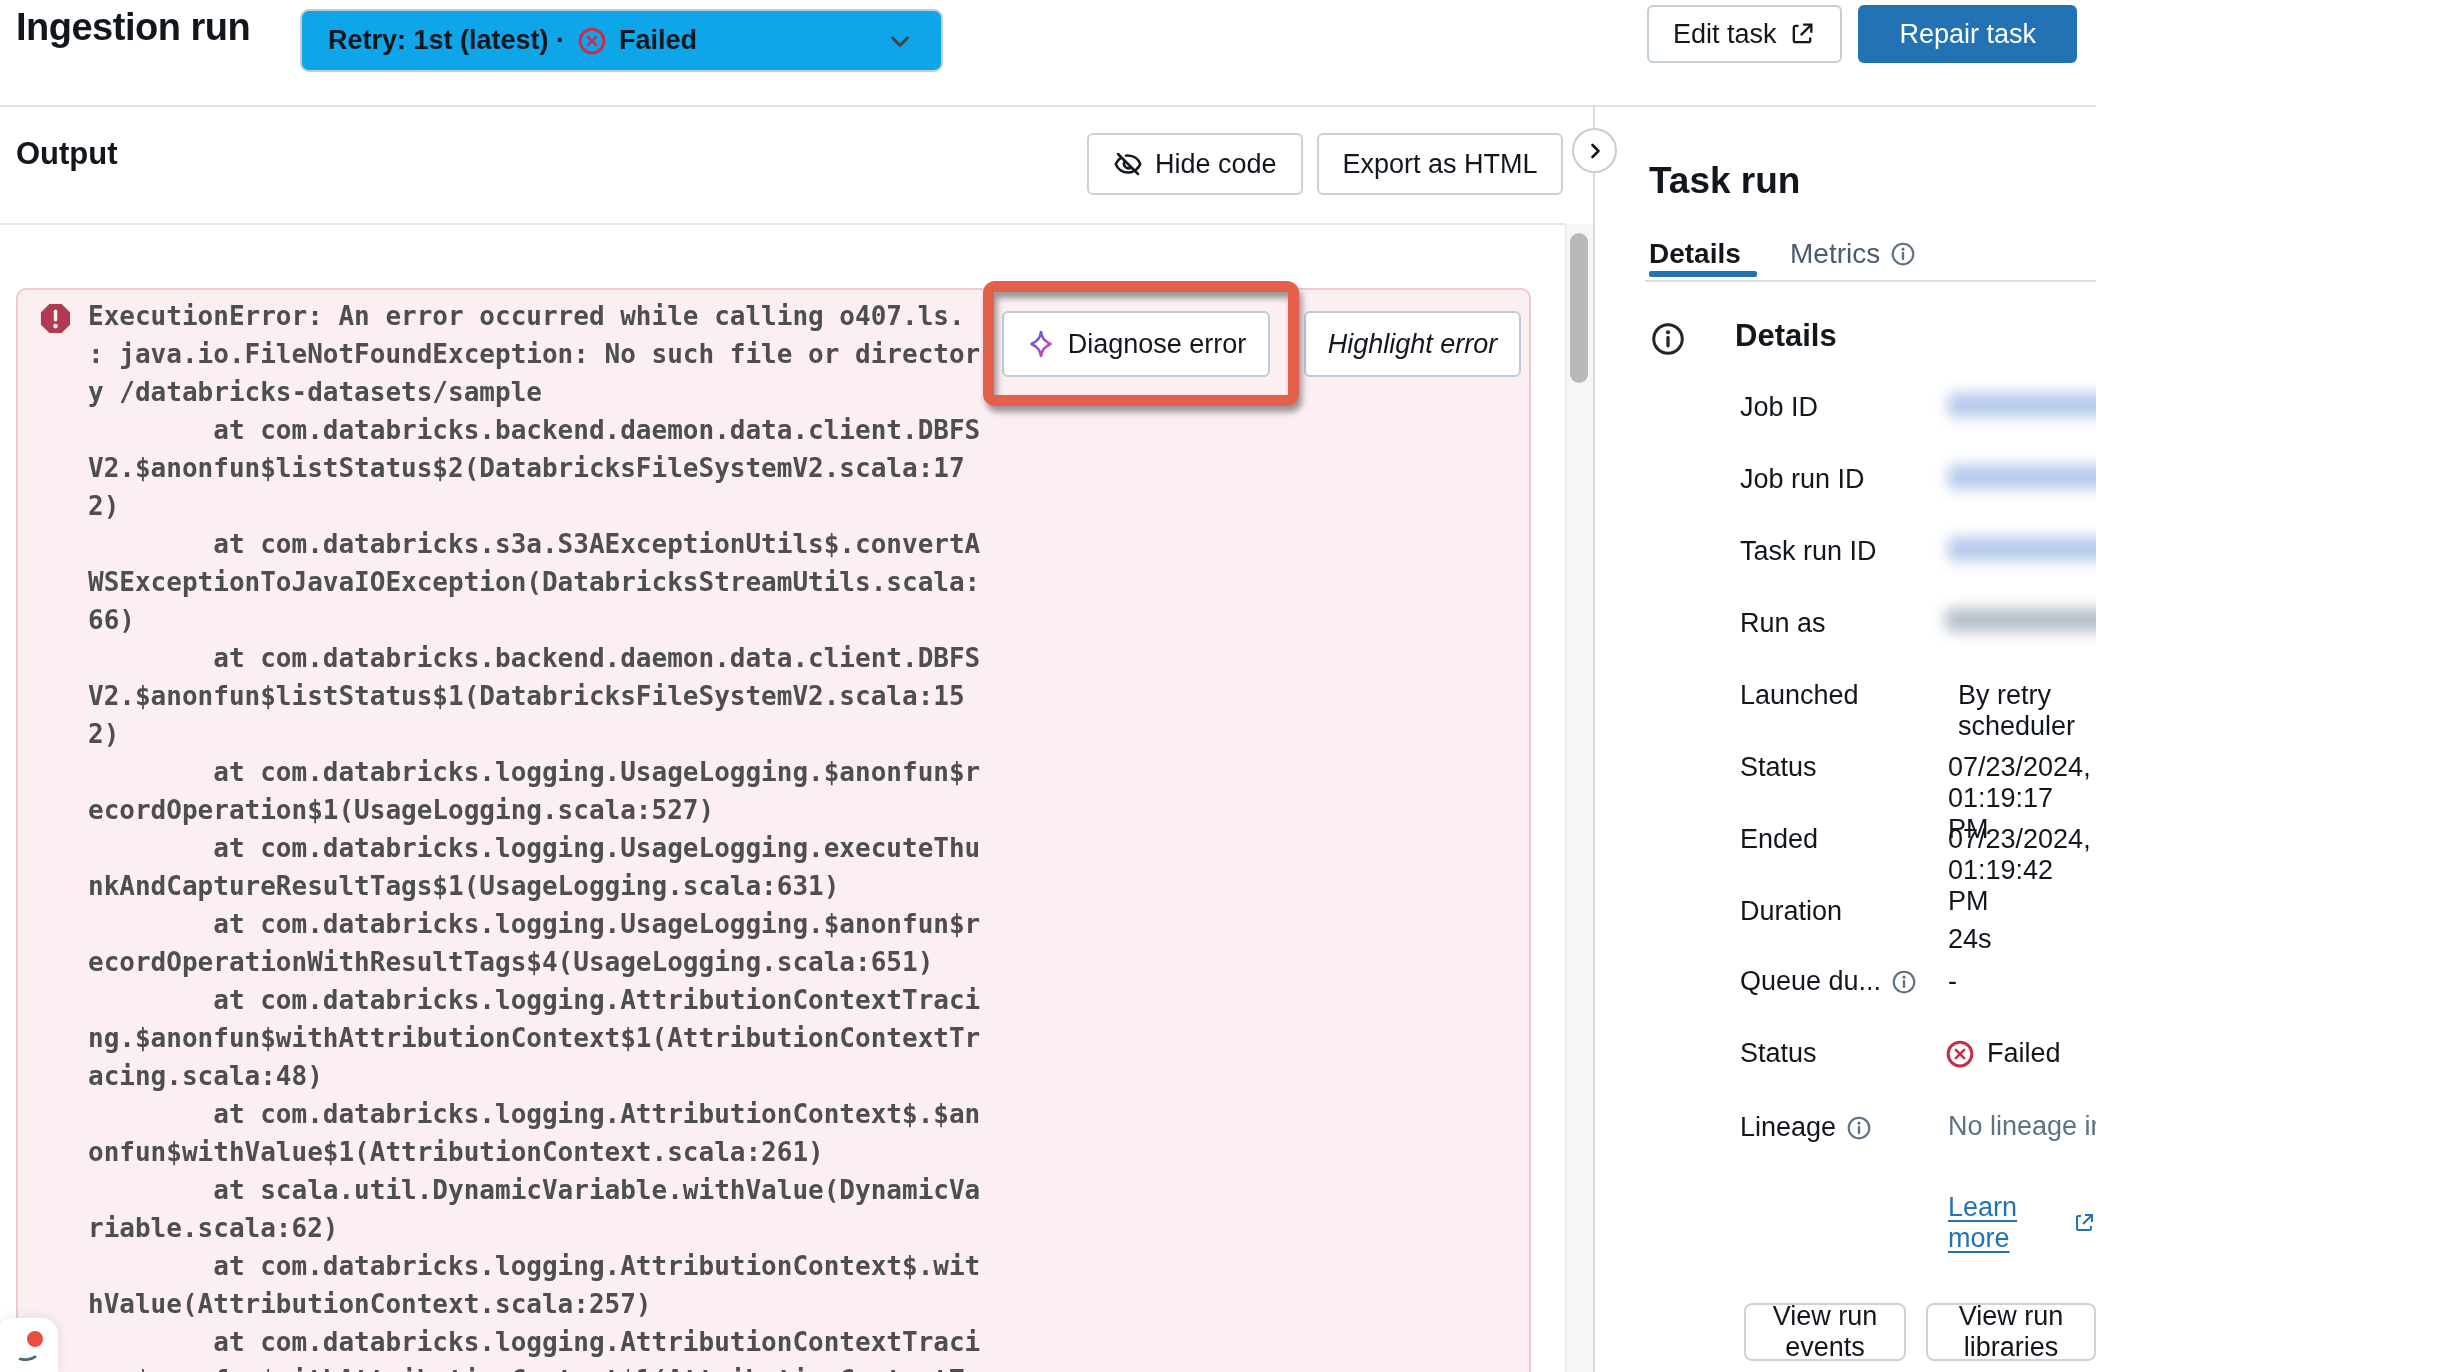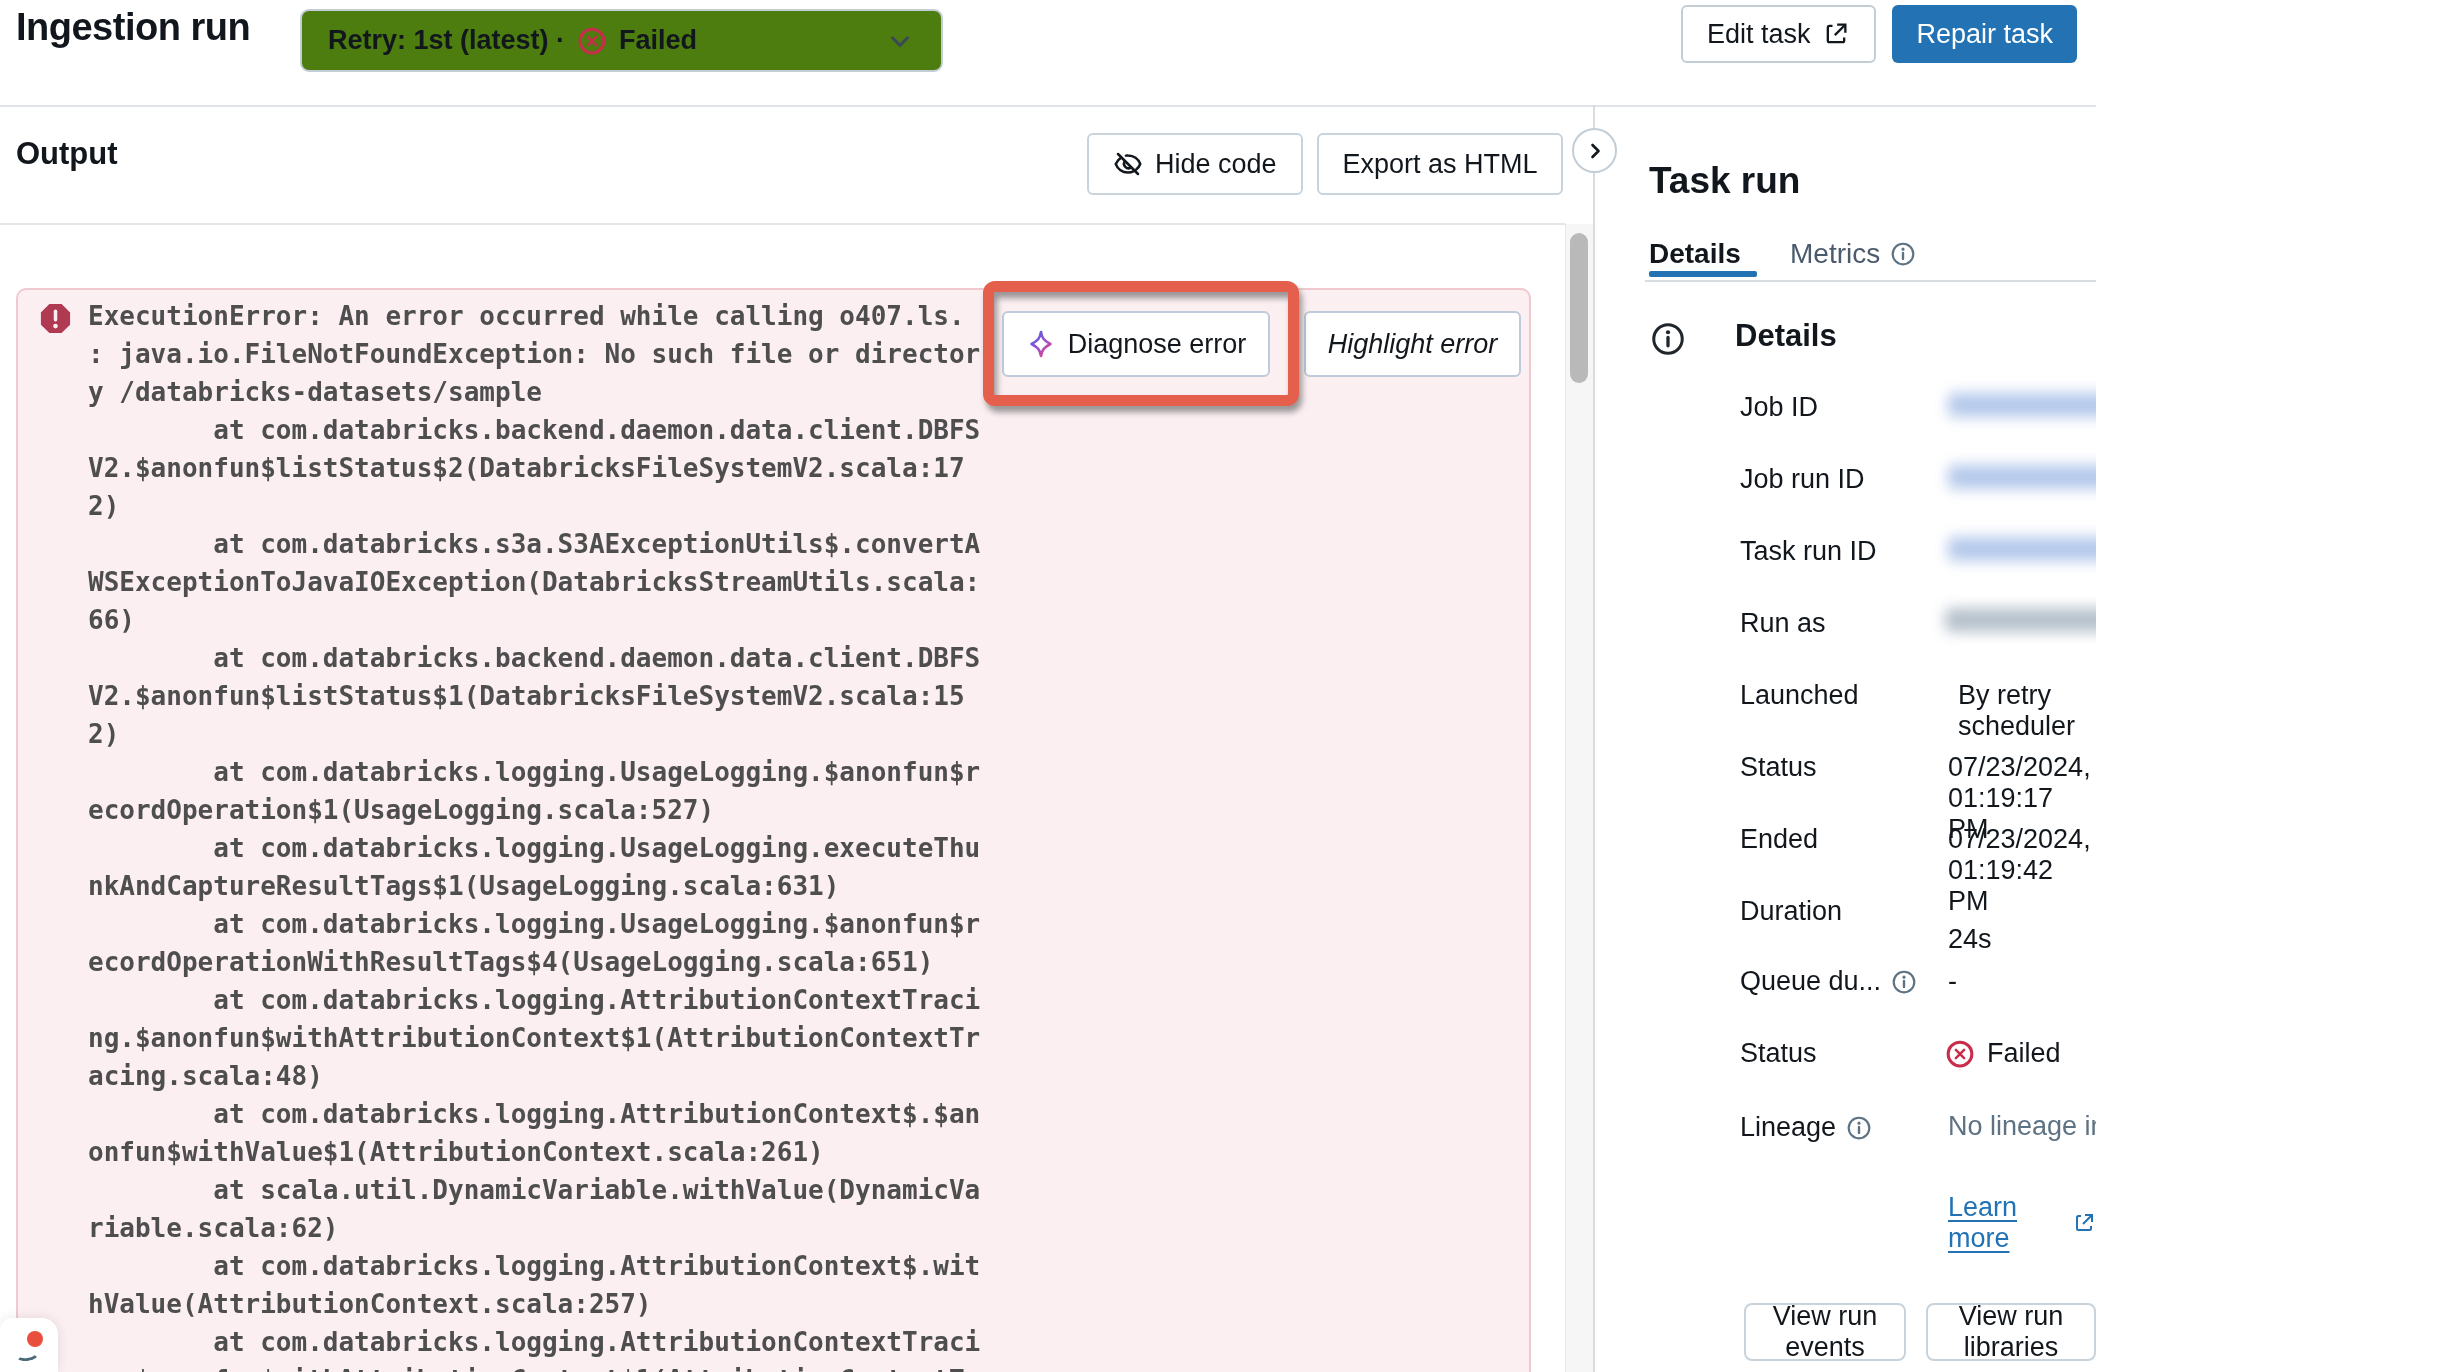--- a/index.html
+++ b/index.html
@@ -6,33 +6,33 @@
   html,body { width:2452px; height:1372px; background:#fff; }
   body { font-family:"Liberation Sans", sans-serif; color:#11171C; }
   #app { position:relative; width:2096px; height:1372px; overflow:hidden; background:#fff; }
 
   .abs { position:absolute; }
 
   
   .page-title { left:16px; top:6px; font-size:38px; font-weight:700; letter-spacing:-0.5px; }
   .run-selector {
     left:300px; top:9px; width:643px; height:63px;
-    border:2px solid #C3CDD5; border-radius:9px; background:#4d7c0f;
+    border:2px solid #C3CDD5; border-radius:9px; background:#0ea5e9;
     display:flex; align-items:center; gap:12px; padding:0 26px;
     font-size:27px; font-weight:700; cursor:pointer;
   }
   .run-selector .chev { margin-left:auto; display:flex; }
   .header-actions { right:19px; top:5px; display:flex; gap:16px; }
   .btn {
     display:flex; align-items:center; justify-content:center; gap:12px;
     background:#fff; border:2px solid #C3CDD5; border-radius:6px;
     font-size:27px; color:#11171C; cursor:pointer; font-family:inherit;
   }
   .edit-task-btn { height:58px; padding:0 24px; }
-  .repair-task-btn { height:58px; padding:0 24px; background:#2272B4; border:none; color:#fff; font-weight:500; }
+  .repair-task-btn { height:58px; padding:0 41px; background:#2272B4; border:none; color:#fff; font-weight:500; }
   .header-divider { left:0; top:105px; width:2452px; height:2px; background:#E0E4E8; }
 
   
   .output-title { left:16px; top:136px; font-size:31px; font-weight:700; }
   .hide-code-btn { left:1087px; top:133px; height:62px; padding:0 24px; border-color:#C9D3DC; }
   .export-html-btn { left:1317px; top:133px; height:62px; width:246px; border-color:#C9D3DC; }
   .expand-btn {
     left:1572px; top:128px; width:45px; height:45px; border-radius:50%;
     background:#fff; border:2px solid #C3CDD5; display:flex; align-items:center; justify-content:center;
     z-index:6; cursor:pointer;

